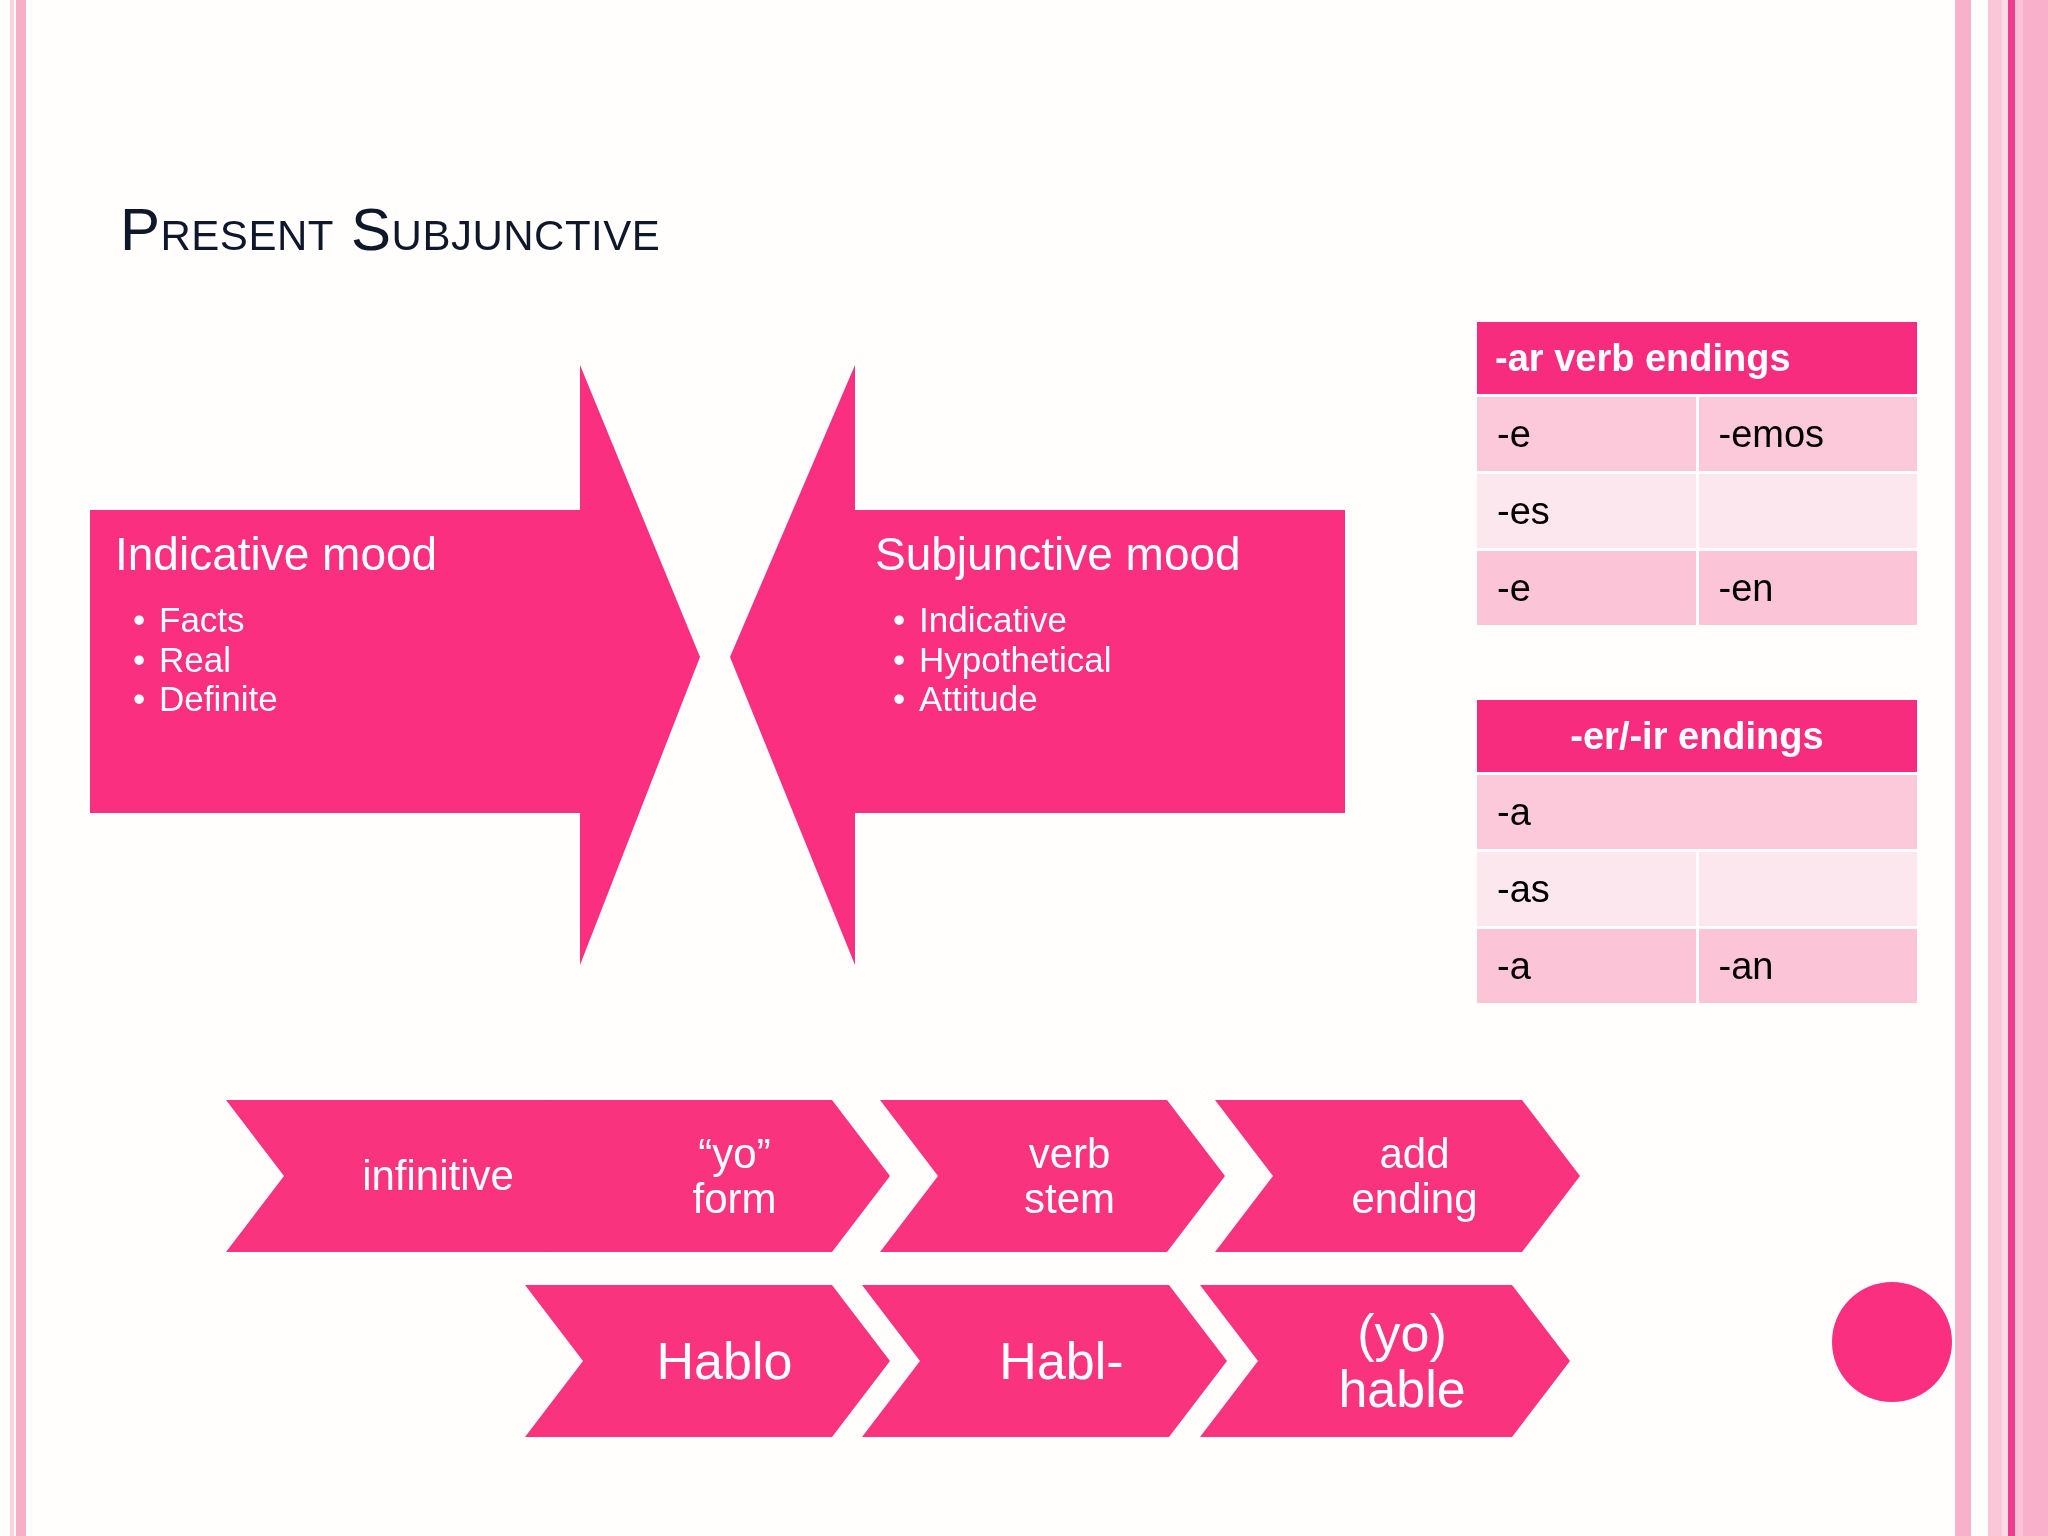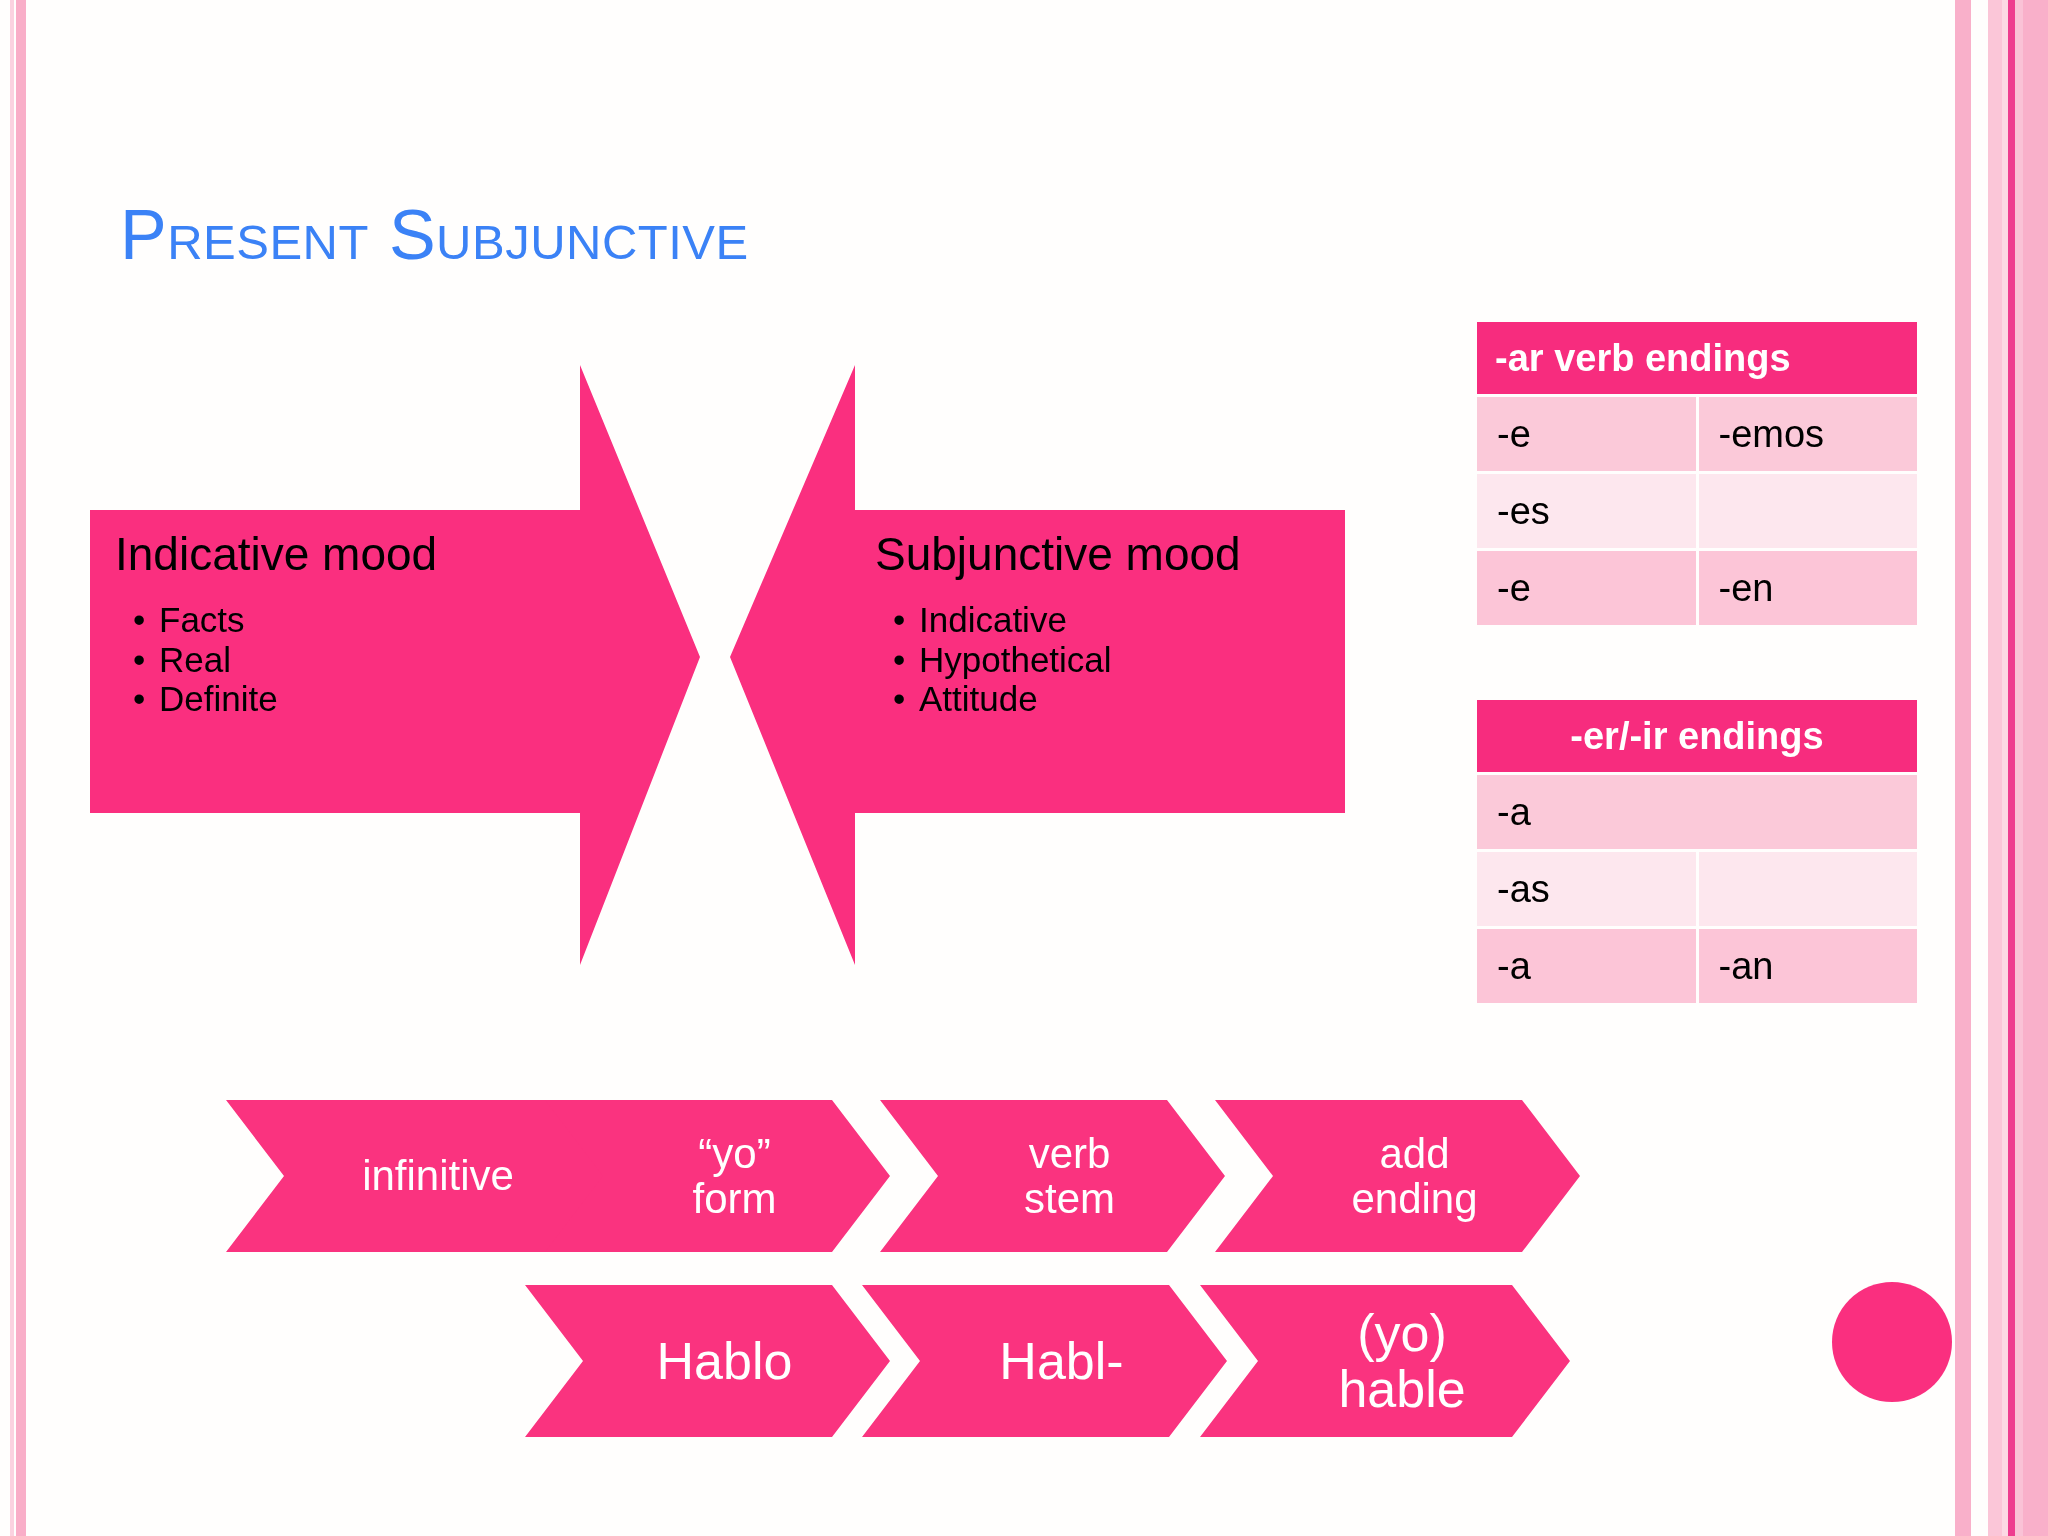--- a/index.html
+++ b/index.html
@@ -27,22 +27,22 @@
   .stripe-r-c { left: 2002px; width: 6px;  background: #fcd9e4; }
   .stripe-r-d { left: 2008px; width: 7px;  background: #ee3d8f; }
   .stripe-r-e { left: 2015px; width: 8px;  background: #fac2d6; }
   .stripe-r-f { left: 2023px; width: 25px; background: #f9b0ca; }
 
   
   #title {
     position: absolute;
     left: 120px;
     top: 200px;
-    color: #3b82f6;
-    font-size: 70px;
+    color: #0f172a;
+    font-size: 60px;
     font-variant: small-caps;
     letter-spacing: 0.5px;
     white-space: nowrap;
     line-height: 1;
   }
 
   
   .mood-arrow {
     position: absolute;
     background: #fa2f7f;
@@ -59,21 +59,21 @@
     left: 730px;
     top: 365px;
     width: 615px;
     height: 600px;
     -webkit-clip-path: polygon(615px 145px, 125px 145px, 125px 0, 0 292px, 125px 600px, 125px 448px, 615px 448px);
     clip-path: polygon(615px 145px, 125px 145px, 125px 0, 0 292px, 125px 600px, 125px 448px, 615px 448px);
   }
   .mood-body {
     position: absolute;
     top: 165px;
-    color: #000000;
+    color: #ffffff;
   }
   #mood-left .mood-body  { left: 25px; width: 460px; }
   #mood-right .mood-body { left: 145px; width: 470px; }
   .mood-heading {
     font-size: 46px;
     line-height: 1.05;
     margin-bottom: 22px;
     white-space: nowrap;
   }
   .mood-list { list-style: none; margin: 14px; padding: 0; }

